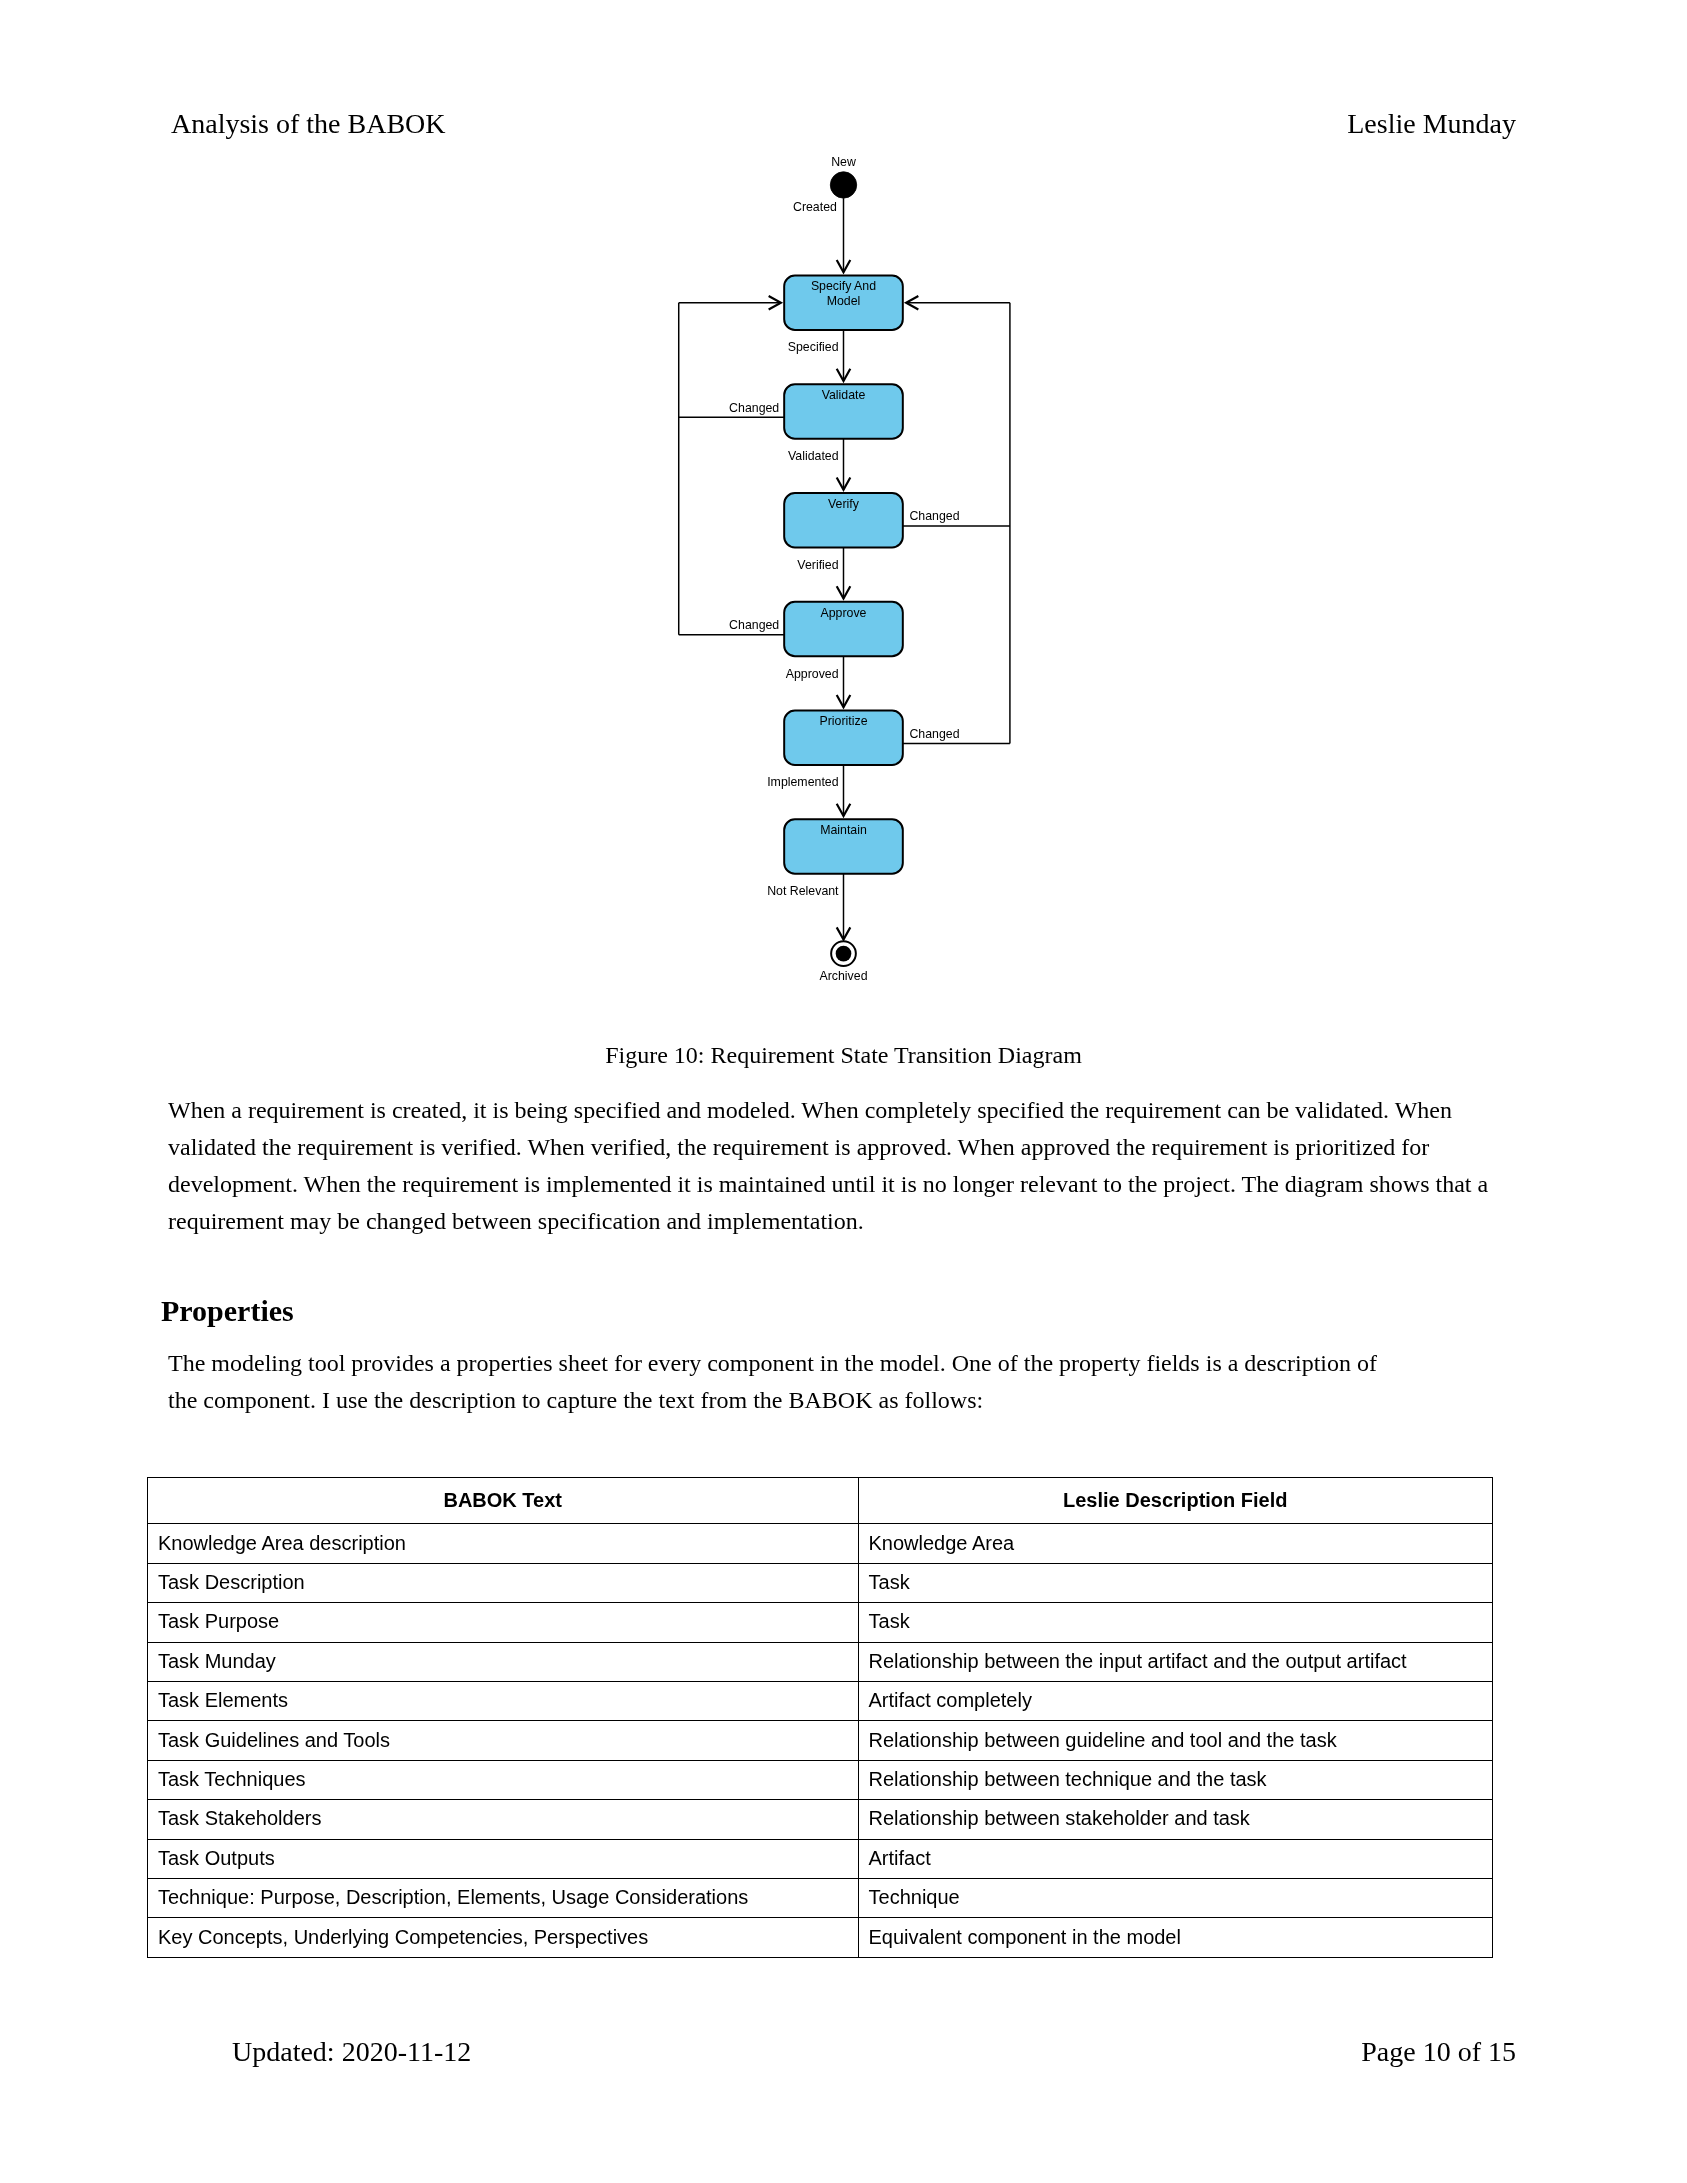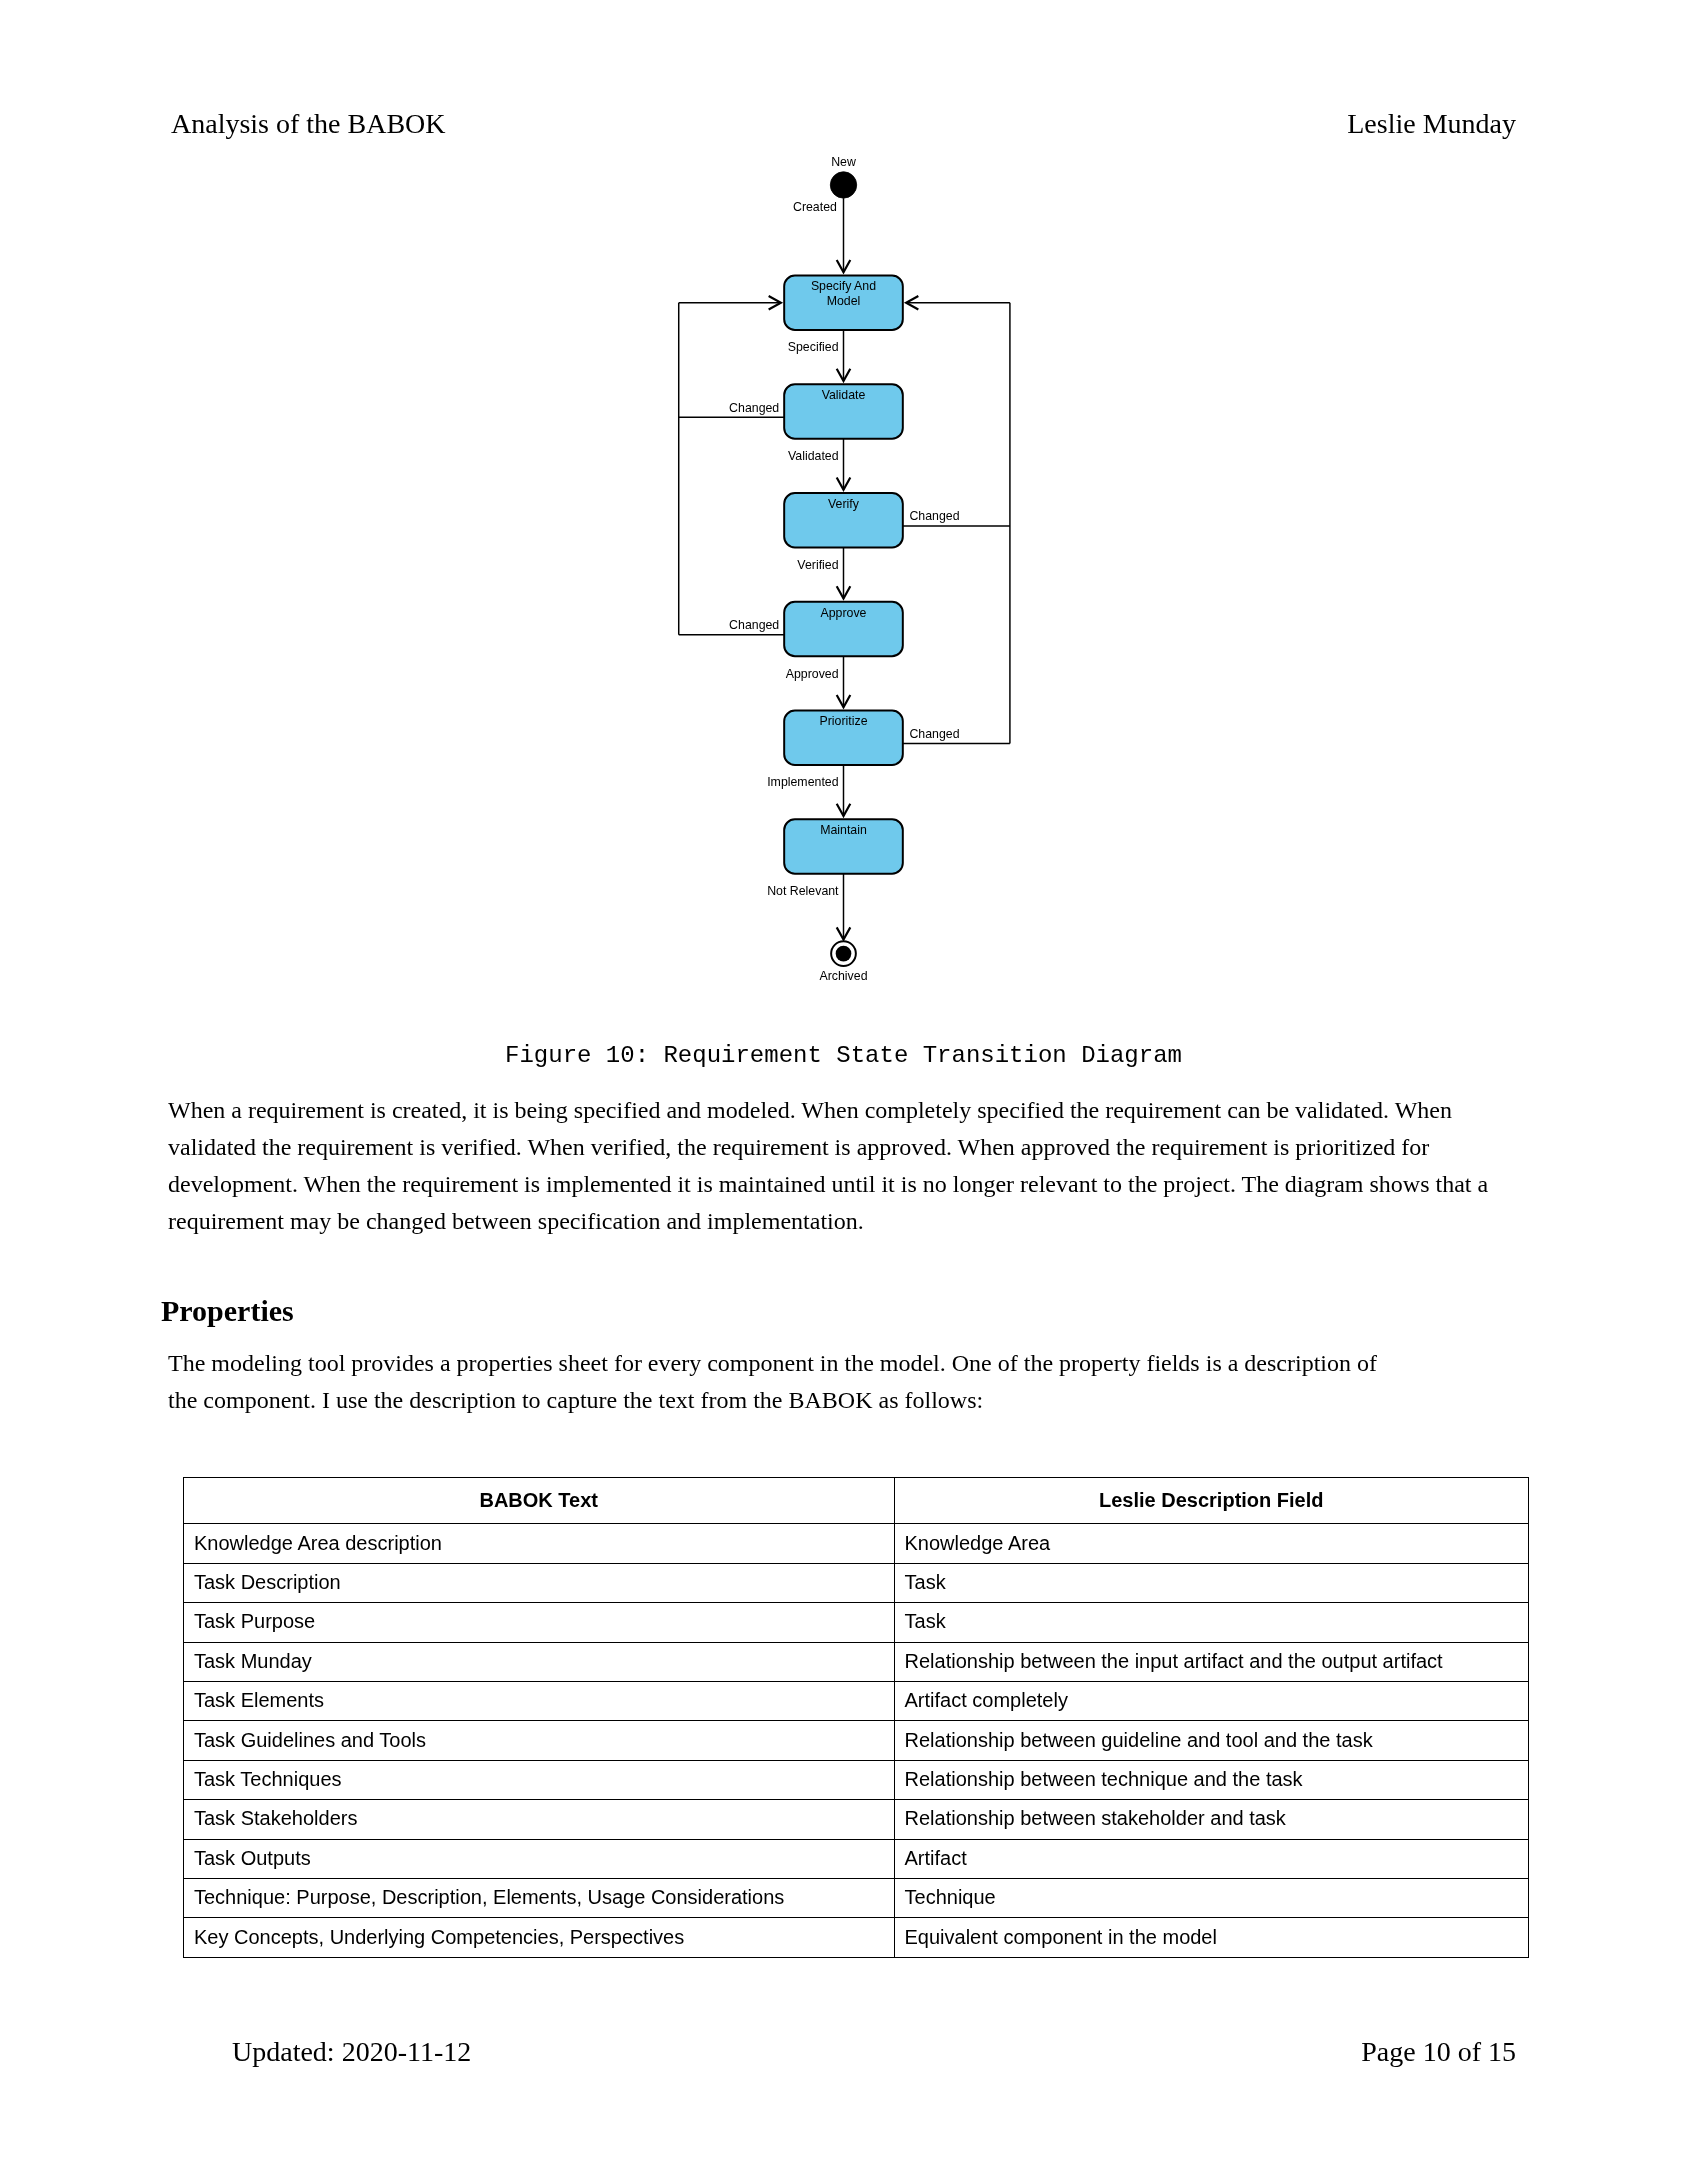--- a/index.html
+++ b/index.html
@@ -50,21 +50,21 @@
     height: 898px;
     text-align: center;
   }
   .figure-svg { display: block; margin: 0 auto; }
   .figure-caption {
     position: absolute;
     left: 0;
     top: 1042px;
     width: 1687px;
     text-align: center;
-    font-family: Liberation Mono, monospace;
+    font-family: Liberation Serif, serif;
     font-size: 24px;
     color: #000;
   }
 
   
   .body-block {
     position: absolute;
     left: 156px;
     width: 1336px;
     font-size: 24px;
@@ -86,21 +86,20 @@
   
   .data-table {
     position: absolute;
     left: 147px;
     top: 1477px;
     width: 1346px;
     border-collapse: collapse;
     font-family: "Liberation Sans", "DejaVu Sans", sans-serif;
     font-size: 20px;
     table-layout: fixed;
-    margin-left: 36px;
   }
   .data-table th,
   .data-table td {
     border: 1.6px solid #000000;
     padding: 5.8px 10px 6.6px 10px;
     vertical-align: middle;
     height: 26px;
   }
   .data-table th {
     text-align: center;

